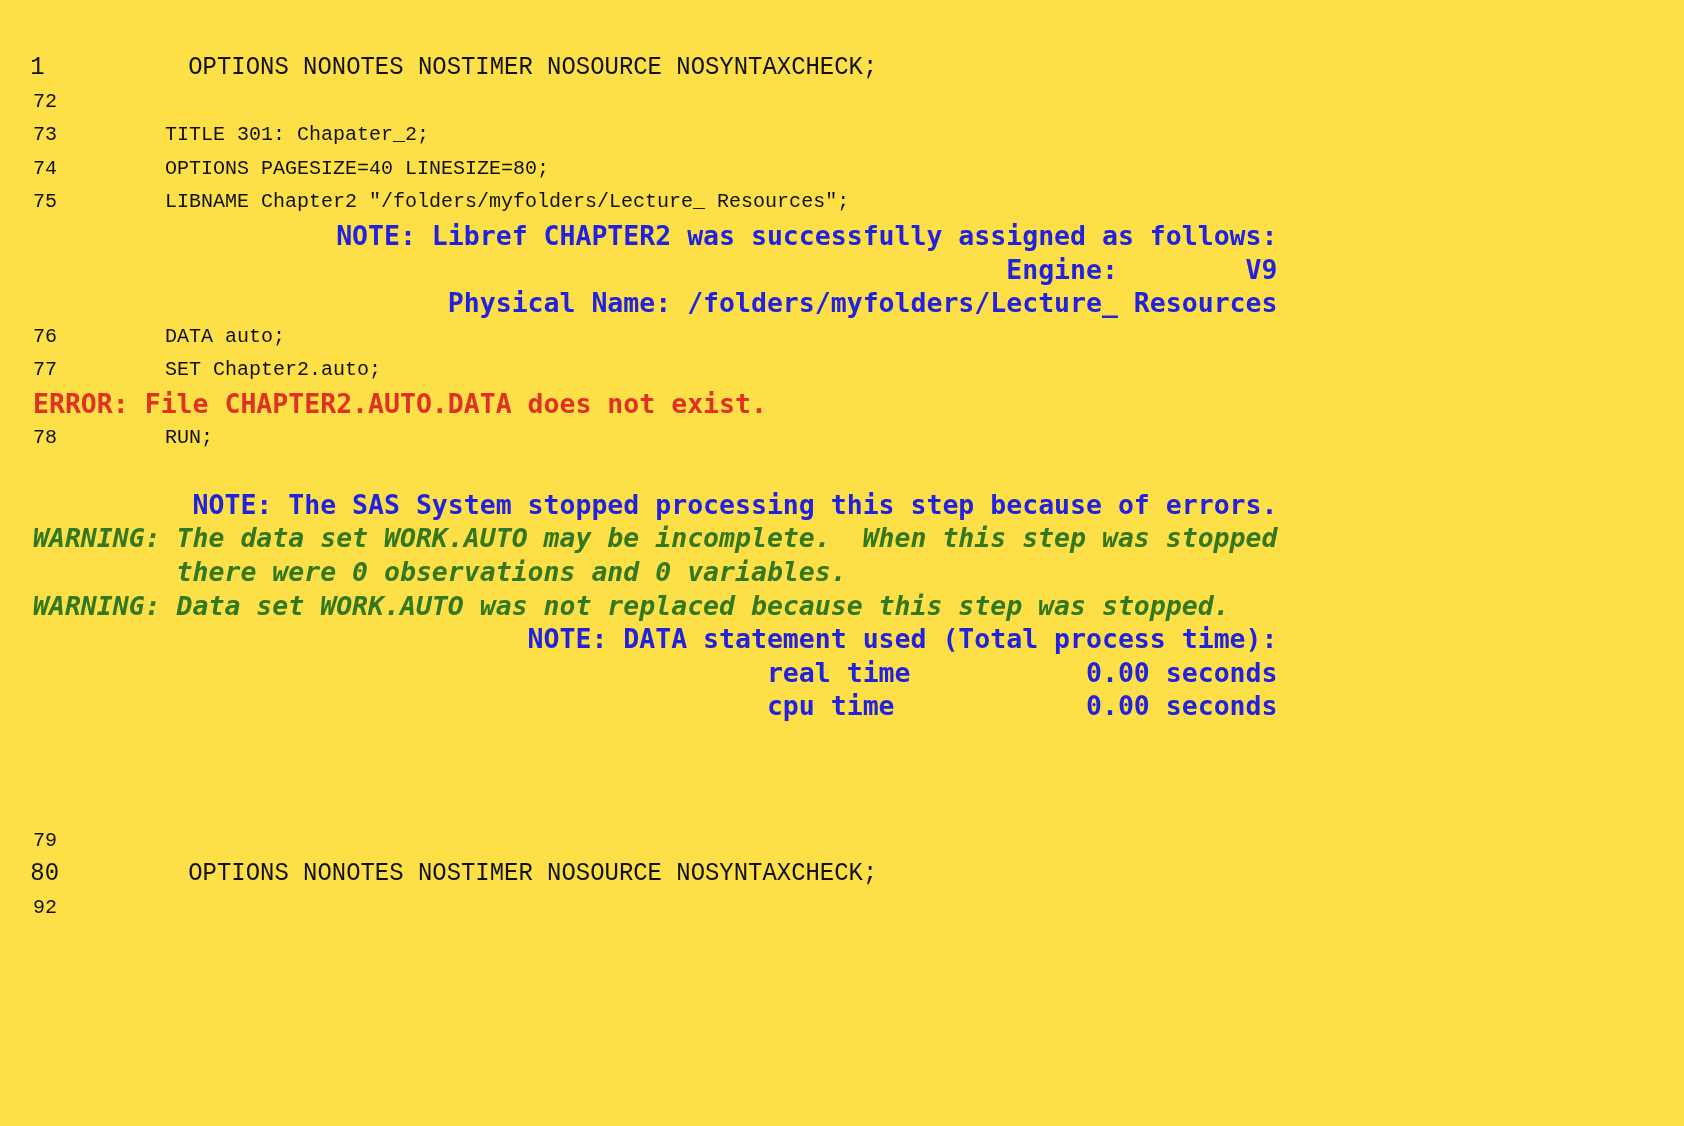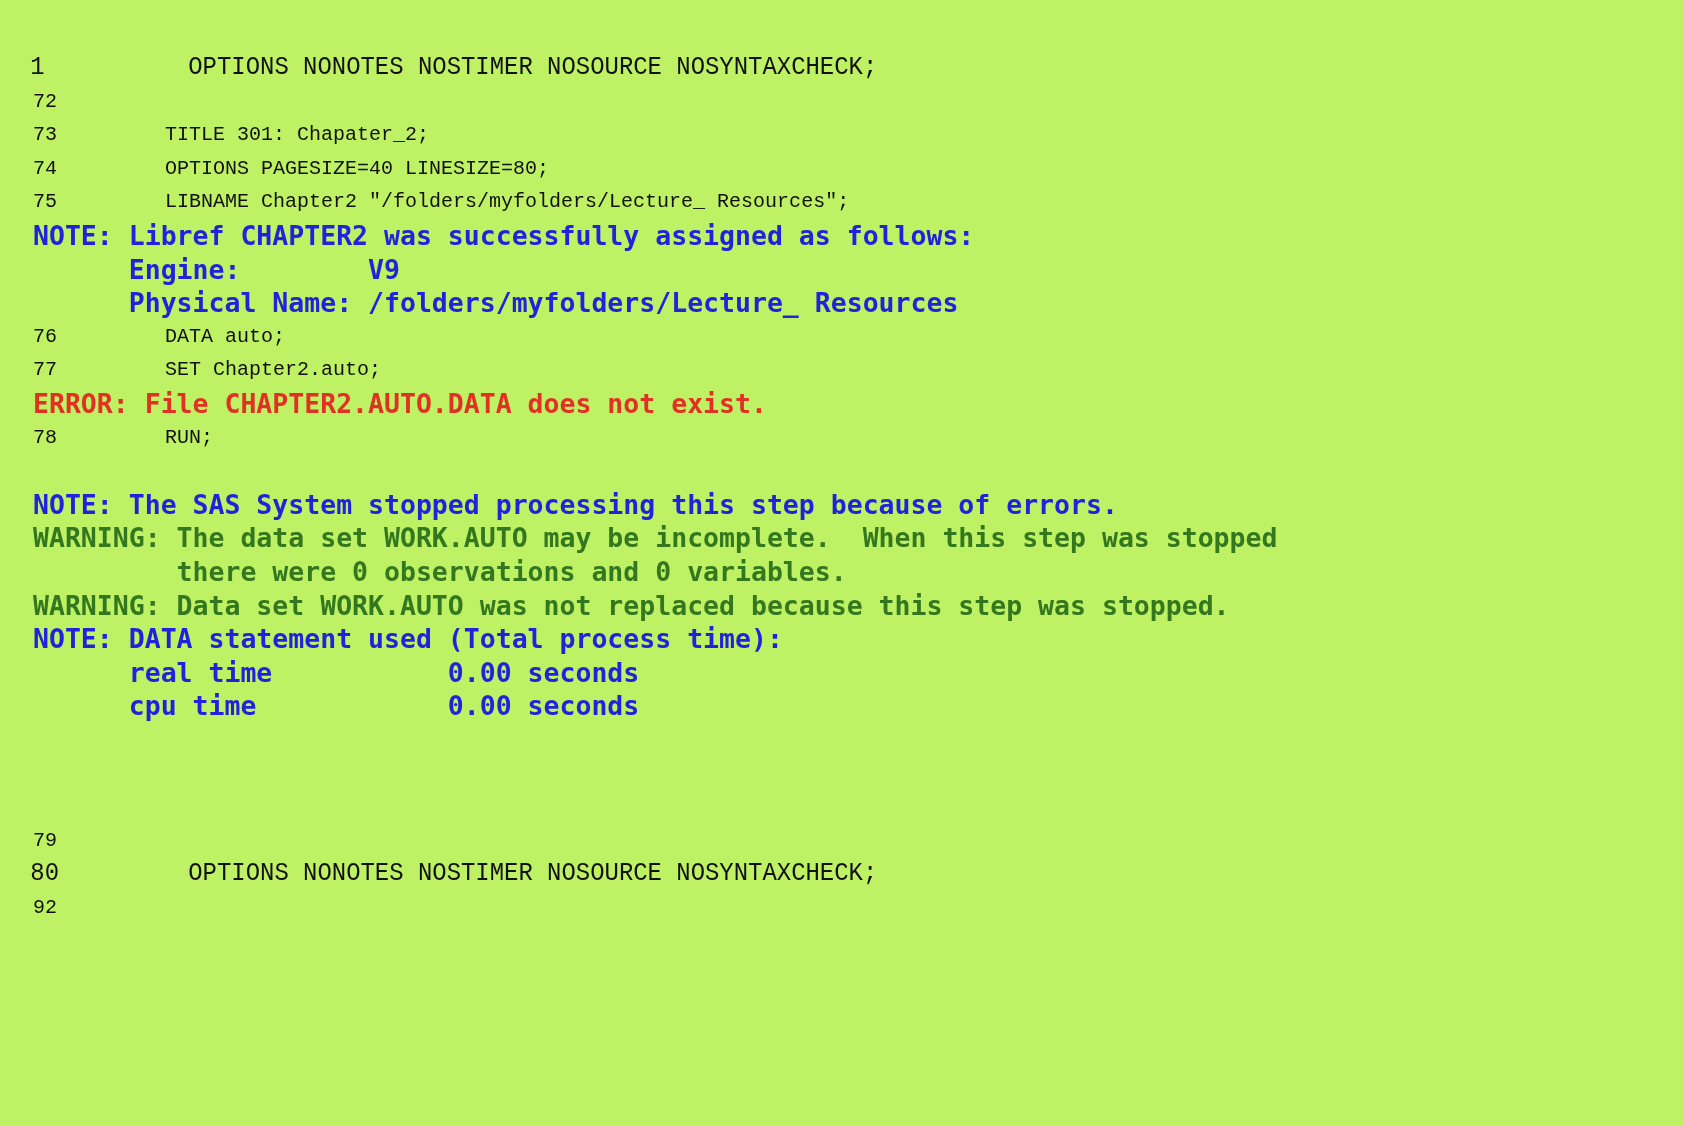--- a/index.html
+++ b/index.html
@@ -5,21 +5,21 @@
 <style>
   html, body {
     margin: 0;
     padding: 0;
     background: #ffffff;
   }
   #log-page {
     position: relative;
     width: 1684px;
     height: 1126px;
-    background: #bef264;
+    background: #fde047;
     overflow: hidden;
     font-family: "DejaVu Sans Mono", "Liberation Mono", monospace;
   }
   #log-body {
     position: absolute;
     left: 0;
     top: 0;
     padding: 38px 0 0 0;
   }
   .log-line {
@@ -33,28 +33,30 @@
     height: 33.6px;
   }
   .log-line.src {
     color: #111111;
     font-family: "Liberation Mono", "DejaVu Sans Mono", monospace;
     font-size: 20px;
   }
   .log-line.note {
     color: #2222dd;
     font-weight: 700;
+    text-align: right;
   }
   .log-line.error {
     color: #e03124;
     font-weight: 700;
   }
   .log-line.warning {
     color: #33771f;
     font-weight: 700;
+    font-style: italic;
   }
   .log-line.blank {
     color: transparent;
   }
   
   .log-line.condensed {
     font-family: "Liberation Mono", "DejaVu Sans Mono", monospace;
     font-size: 26px;
     transform: scaleX(0.92);
     transform-origin: left center;

